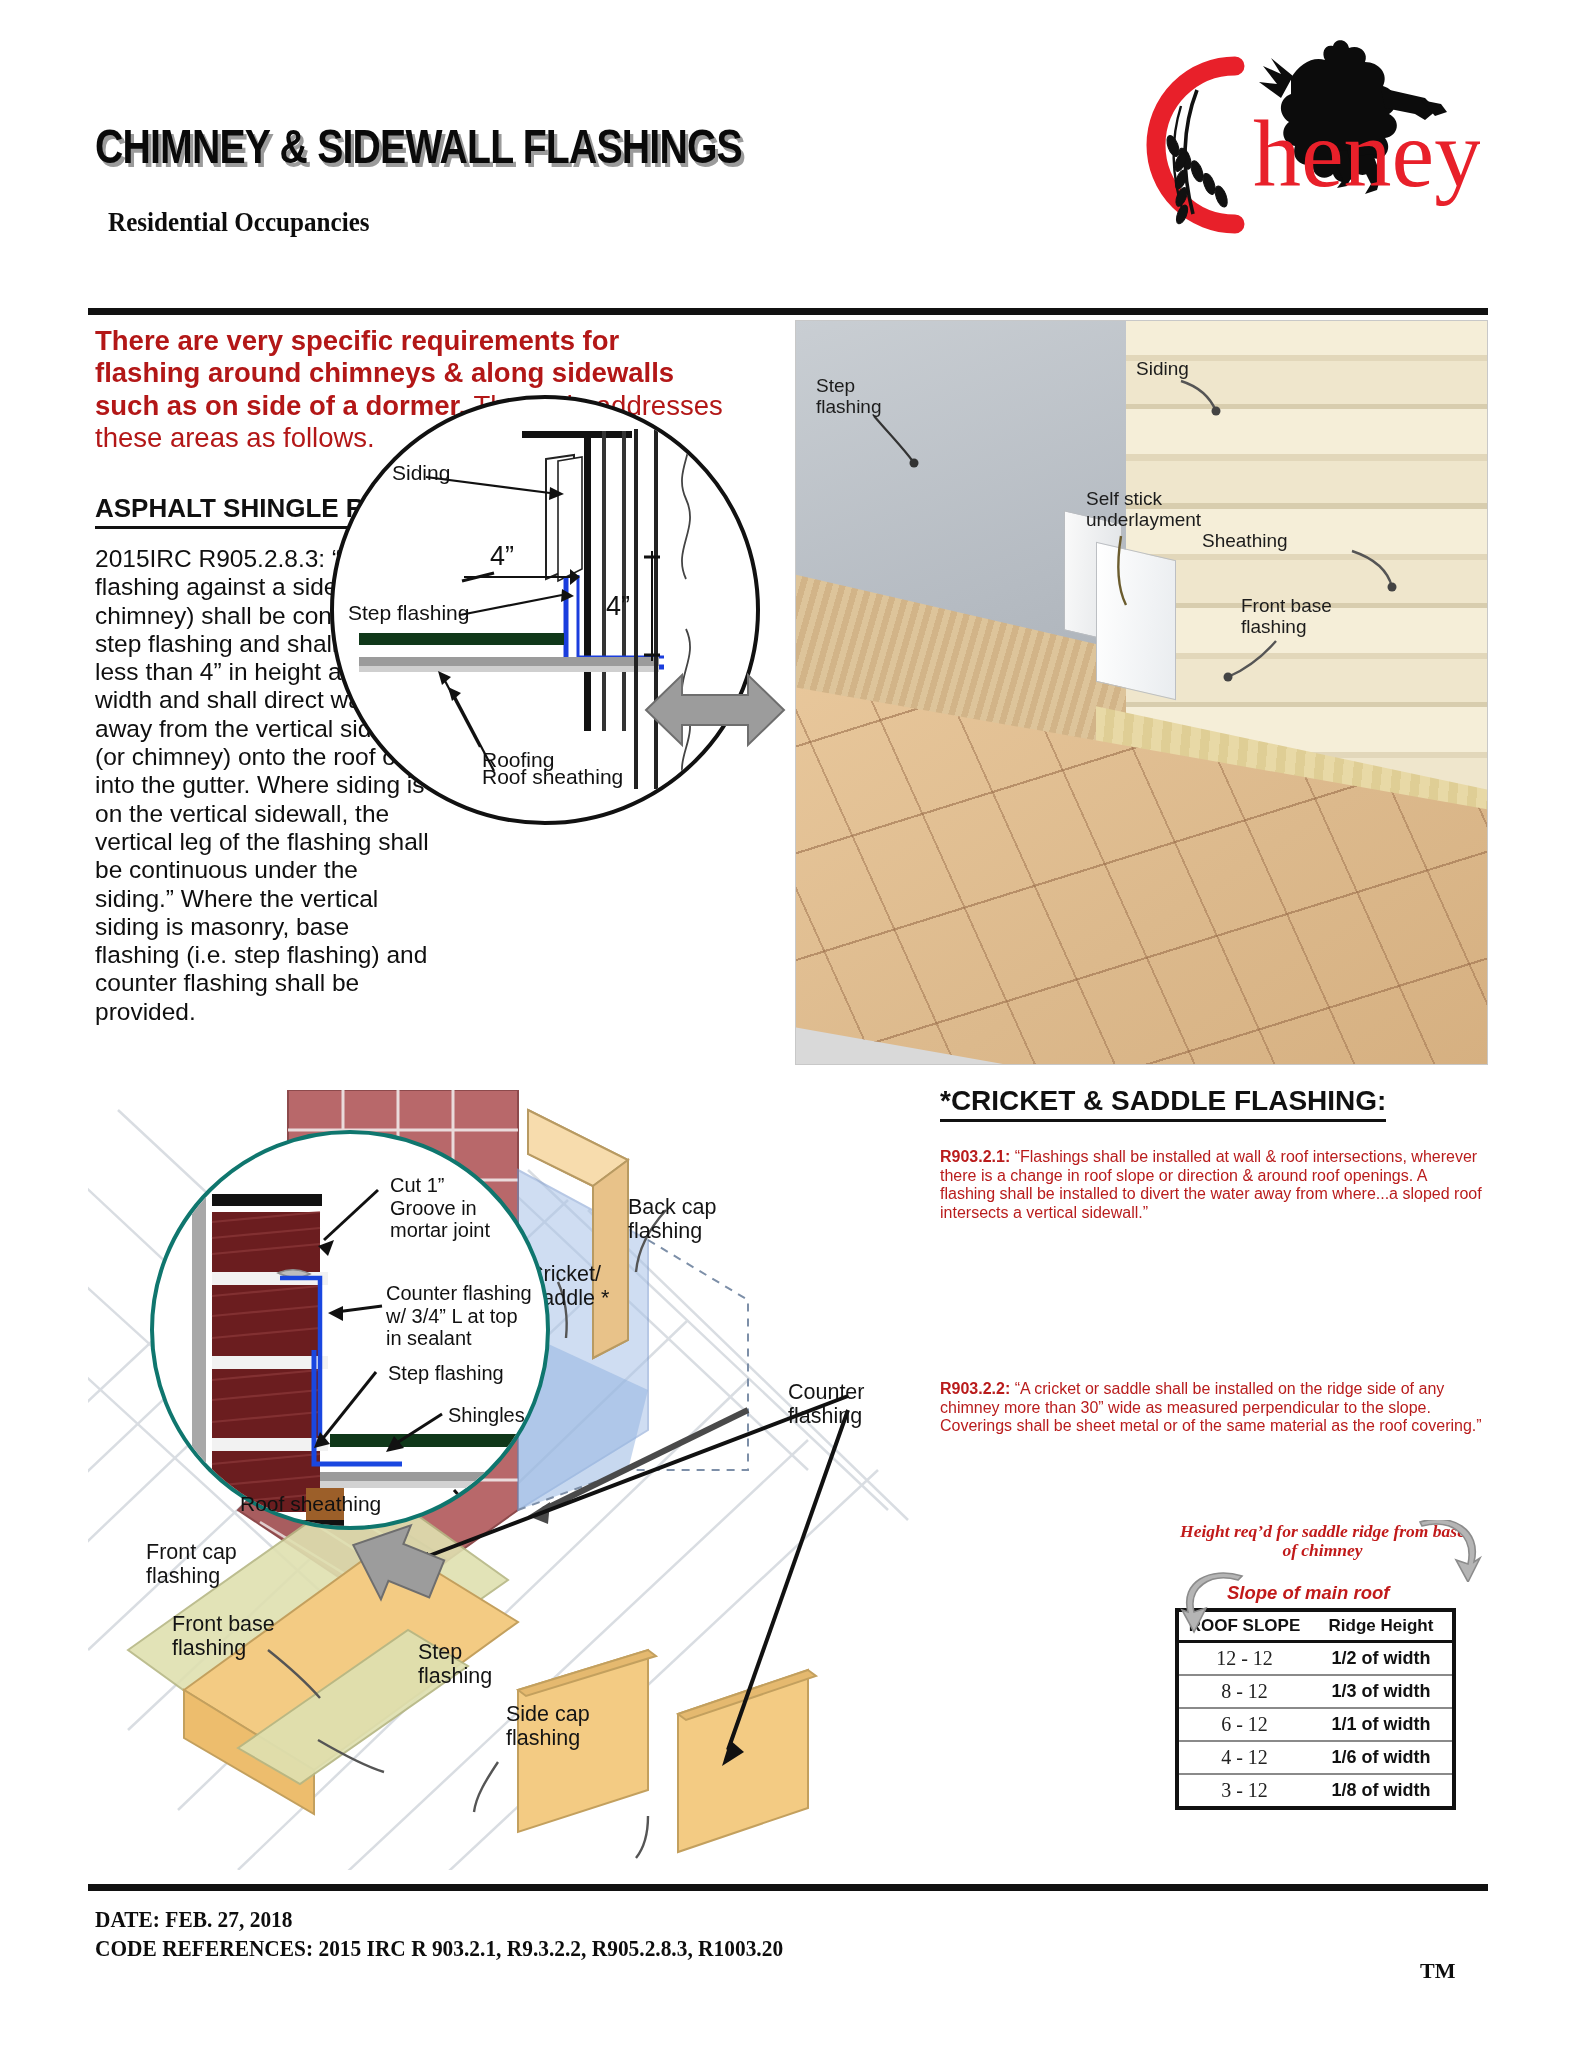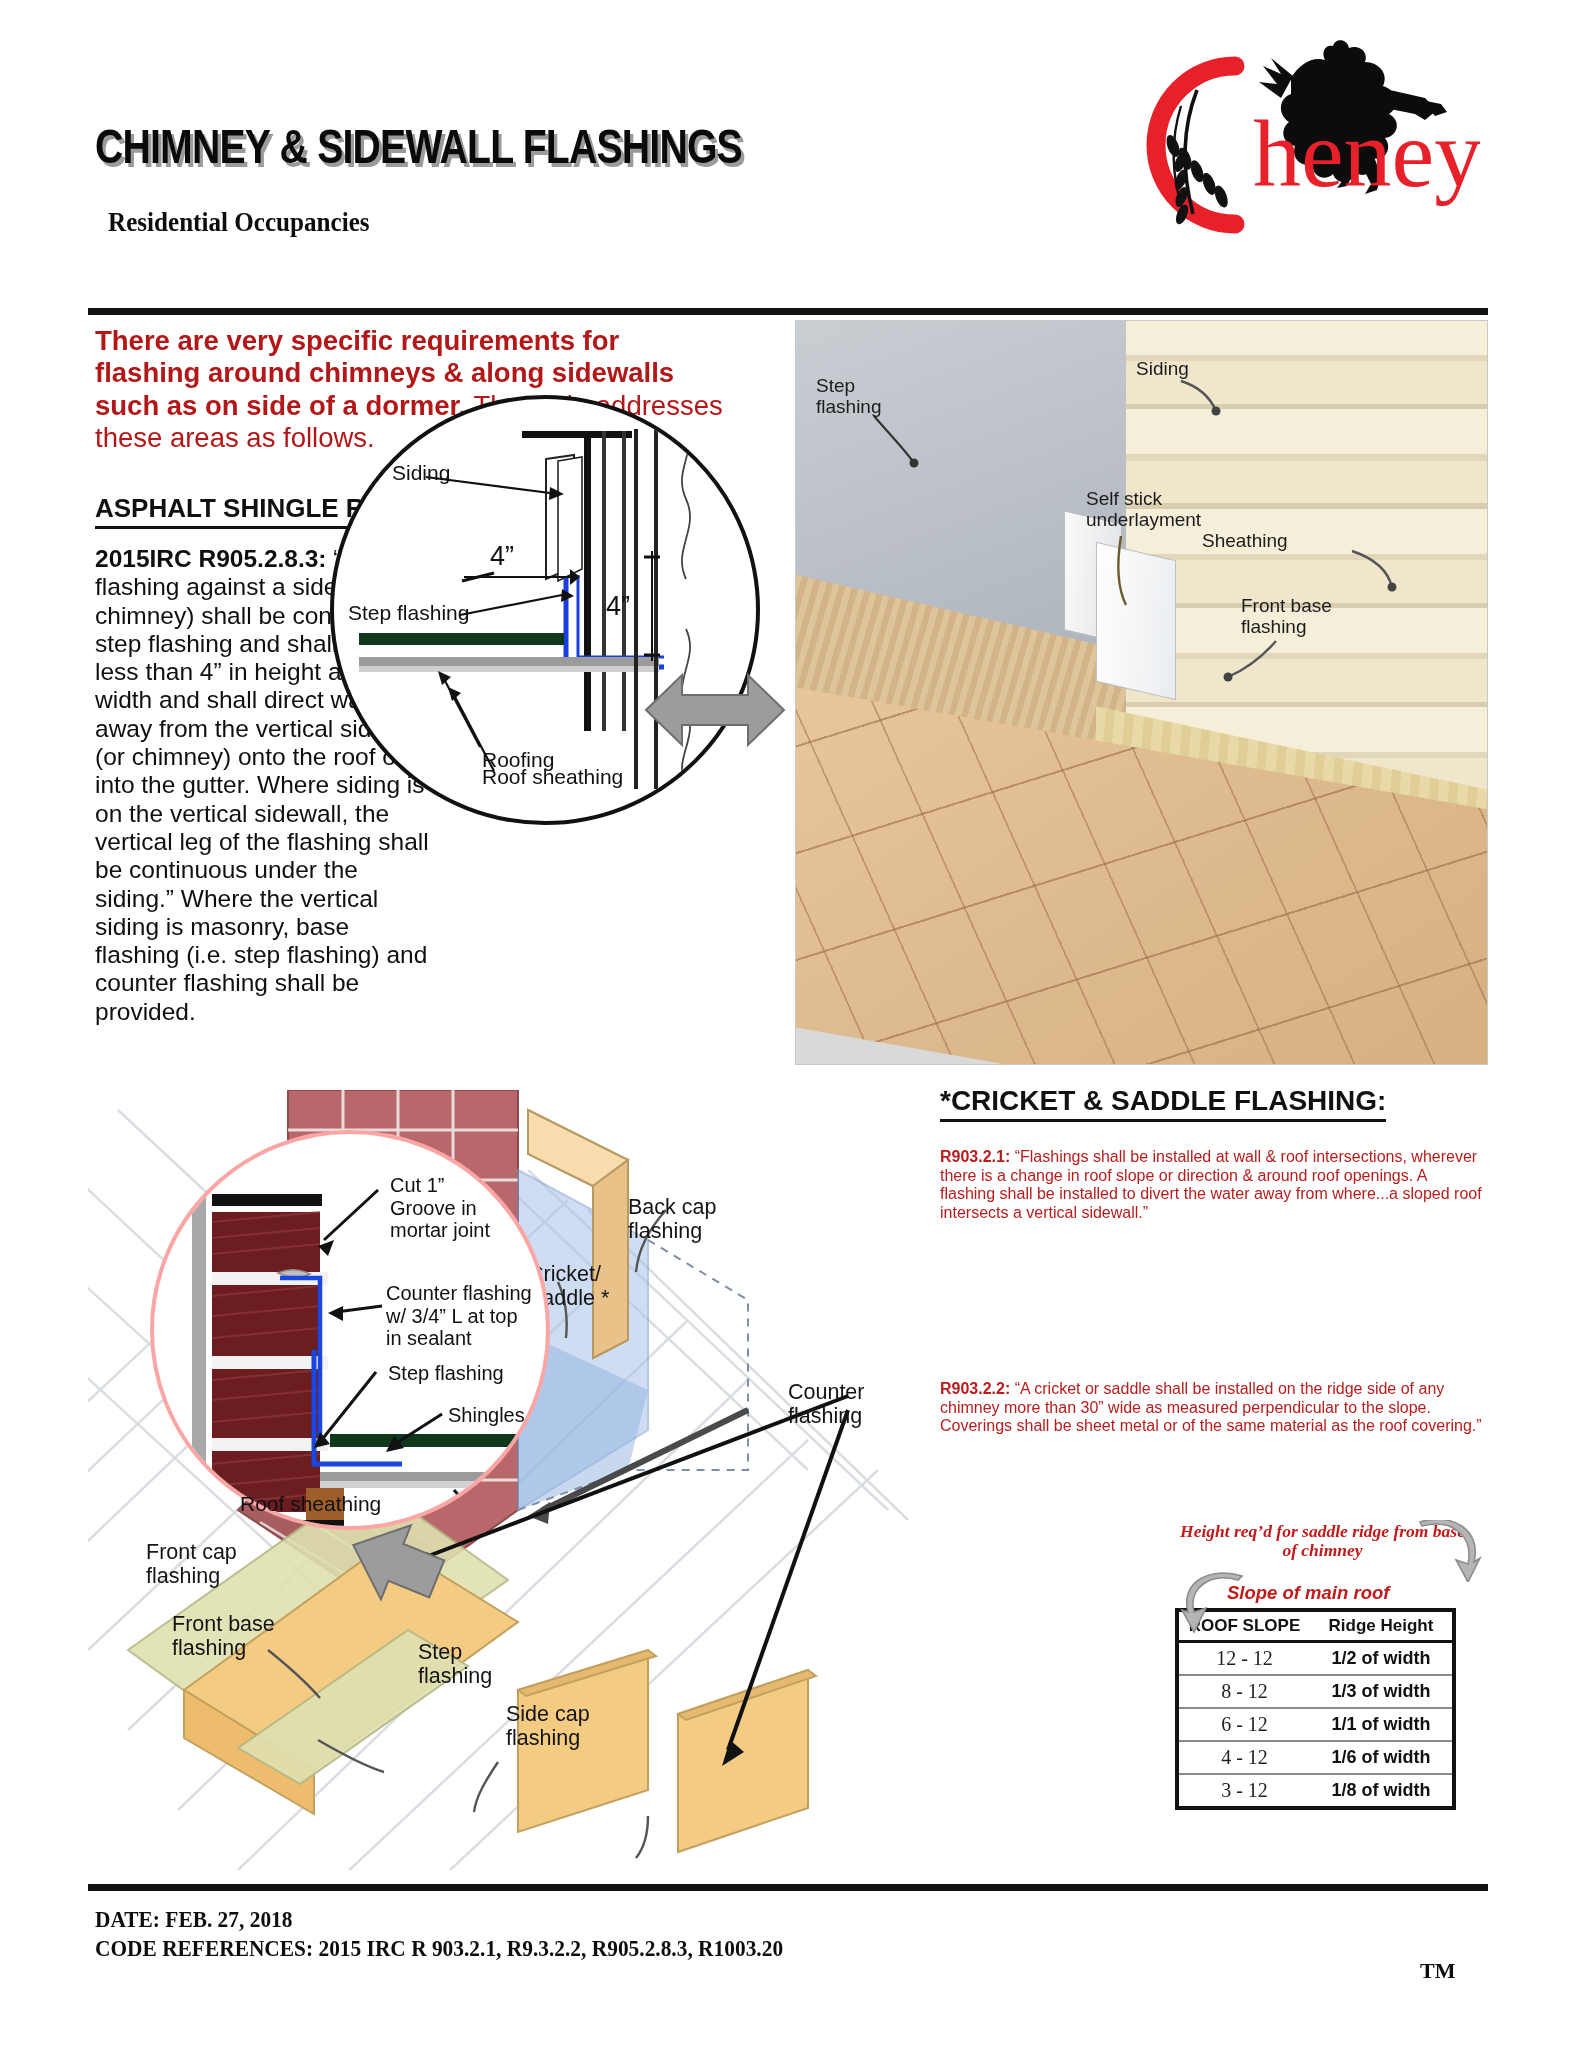--- a/index.html
+++ b/index.html
@@ -45,21 +45,21 @@
     position:absolute; left:95px; top:493px;
     font-size:26px; font-weight:bold; color:#111;
     border-bottom:3px solid #111; padding-bottom:2px;
     display:inline-block;
   }
   .body-col {
     position:absolute; left:95px; top:545px; width:345px;
     font-size:24.5px; line-height:1.155; color:#0f0f0f;
     text-align:left;
   }
-  .body-col b { font-weight:bold; }
+  .body-col b { font-weight:normal; }
 
   
   .photo-top {
     position:absolute; left:795px; top:320px; width:693px; height:745px;
     background:#d9d9d9; overflow:hidden; border:1px solid #c8c8c8;
   }
   .pt-wall {
     position:absolute; left:0; top:0; width:340px; height:450px;
     background: linear-gradient(160deg,#c9ced3 0%, #b5bbc2 60%, #a8aeb5 100%);
   }
@@ -125,21 +125,21 @@
   
   .illus-bot {
     position:absolute; left:88px; top:1090px; width:830px; height:780px;
     overflow:hidden;
   }
   .bl-lbl { position:absolute; font-size:21.5px; color:#141414; line-height:1.12; }
 
   
   .circle-bot {
     position:absolute; left:150px; top:1130px; width:400px; height:400px;
-    border-radius:50%; background:#fff; border:4px solid #fca5a5; overflow:hidden;
+    border-radius:50%; background:#fff; border:4px solid #0f766e; overflow:hidden;
   }
   .cb-lbl { position:absolute; font-size:20px; color:#111; line-height:1.13; }
 
   
   .cricket-head {
     position:absolute; left:940px; top:1085px;
     font-size:28px; font-weight:bold; color:#111;
     border-bottom:3px solid #111; padding-bottom:2px; display:inline-block;
   }
   .cr-para {

